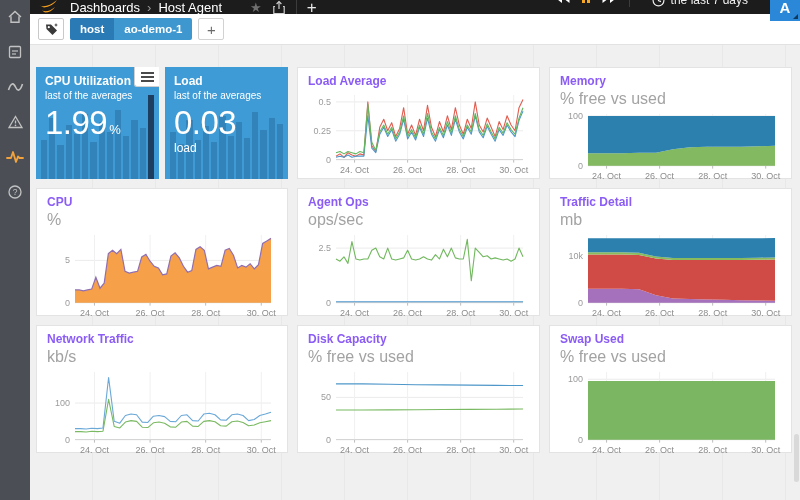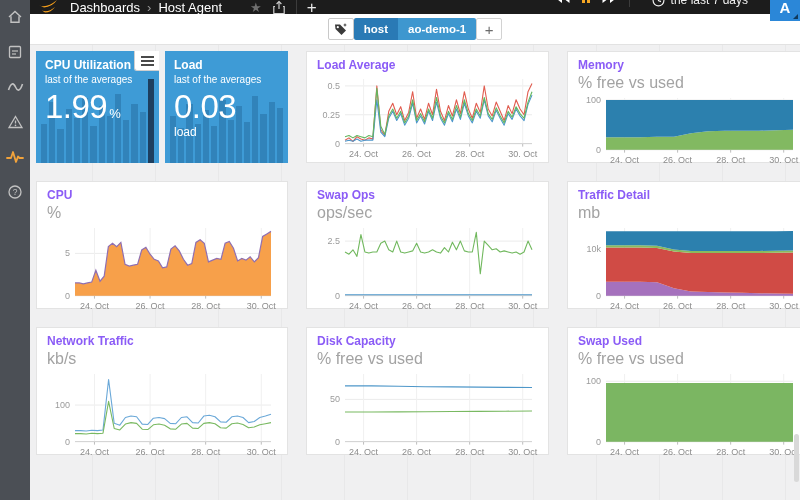--- a/index.html
+++ b/index.html
@@ -30,34 +30,34 @@
   .pause { display:flex; gap:2px; cursor:pointer; }
   .pause i { display:block; width:3px; height:10px; background:#f5a623; }
   .timer { display:flex; align-items:center; gap:6px; font-size:12px; color:#eee; padding:0 10px; cursor:pointer; }
   .avatar { width:30px; height:28px; background:#2b87d8; color:#fff; font-size:15px; font-weight:700;
     display:flex; align-items:center; justify-content:center; position:relative; cursor:pointer; }
   .avatar::after { content:""; position:absolute; right:2px; bottom:2px;
     border-left:5px solid transparent; border-bottom:5px solid #10395c; }
 
   
   .tagbar { height:31px; background:#fff; border-bottom:1px solid #e2e2e2;
-    display:flex; align-items:center; padding:0 8px; gap:0; flex-shrink:0;justify-content:center; }
+    display:flex; align-items:center; padding:0 8px; gap:6px; flex-shrink:0; }
   .tagbtn { width:26px; height:22px; border:1px solid #c9c9c9; border-radius:2px;
     display:flex; align-items:center; justify-content:center; background:#fff; cursor:pointer; }
   .tagpill { display:flex; height:22px; border-radius:2px; overflow:hidden; cursor:pointer; }
   .tagpill span { display:flex; align-items:center; padding:0 10px; color:#fff; font-size:11.5px; font-weight:700; }
   .tag-key { background:#2a7ab5; }
   .tag-val { background:#3e97cf; }
   .tagadd { width:26px; height:22px; border:1px solid #d2d2d2; border-radius:2px; background:#fff;
     color:#6b6b6b; font-size:15px; display:flex; align-items:center; justify-content:center; cursor:pointer; }
 
   
   .main { flex:1; padding:6px; position:relative;
     background:repeating-linear-gradient(90deg,#f0f0f1 0px,#f0f0f1 62px,#e8e8e9 62px,#e8e8e9 63px); }
-  .grid { display:grid; grid-template-columns:252px 243px 243px; grid-template-rows:112px 128px 128px; gap:18px; }
+  .grid { display:grid; grid-template-columns:252px 243px 243px; grid-template-rows:112px 128px 128px; gap:9px;margin-top:16px; }
   .panel { background:#fff; border:1px solid #e3e3e3; display:flex; flex-direction:column;
     padding:7px 10px 2px; position:relative; min-width:0; }
   .p-title { font-size:12px; font-weight:700; color:#8b5cf6; line-height:1.15; }
   .p-sub { font-size:16px; color:#a3a3a3; margin-top:1px; }
   .p-sub:empty { display:none; }
   .chart-box { flex:1; margin-top:1px; min-height:0; }
   svg text { font-family:"Liberation Sans", sans-serif; }
 
   
   .tile-pair { display:flex; gap:6px; }
@@ -320,21 +320,21 @@
                 <text x="158.66666666666663" y="85.625" text-anchor="middle" fill="#8c8c8c" font-size="9">28. Oct</text>
                 <line x1="214.26950354609926" x2="214.26950354609926" y1="5" y2="72.625" stroke="#f0f0f0"></line>
                 <line x1="214.26950354609926" x2="214.26950354609926" y1="72.625" y2="75.625" stroke="#bdbdbd"></line>
                 <text x="214.26950354609926" y="85.625" text-anchor="middle" fill="#8c8c8c" font-size="9">30. Oct</text>
                 <path d="M28 59.9453125 L32.170212765957444 59.9453125 L36.340425531914896 60.790625 L40.51063829787234 59.9453125 L44.68085106382979 59.1 L48.851063829787236 47.265625 L53.02127659574468 58.254687499999996 L57.191489361702125 53.182812500000004 L61.361702127659576 23.596875 L65.53191489361703 20.215625 L69.70212765957447 23.596875 L73.87234042553192 19.3703125 L78.04255319148936 41.348437499999996 L82.2127659574468 43.0390625 L86.38297872340425 42.19375 L90.55319148936171 41.348437499999996 L94.72340425531915 26.978125 L98.8936170212766 24.4421875 L103.06382978723404 31.2046875 L107.23404255319149 36.2765625 L111.40425531914893 37.9671875 L115.57446808510637 44.729687500000004 L119.74468085106383 43.884375 L123.91489361702128 26.1328125 L128.08510638297872 22.7515625 L132.25531914893617 27.8234375 L136.4255319148936 36.2765625 L140.59574468085106 42.19375 L144.7659574468085 40.503125000000004 L148.93617021276594 19.3703125 L153.10638297872342 16.834375 L157.27659574468083 20.215625 L161.4468085106383 38.8125 L165.61702127659575 37.121874999999996 L169.7872340425532 35.43125 L173.95744680851064 36.2765625 L178.12765957446808 20.215625 L182.29787234042553 18.525 L186.46808510638297 25.2875 L190.63829787234042 37.9671875 L194.80851063829786 35.43125 L198.97872340425533 37.121874999999996 L203.14893617021275 33.740625 L207.31914893617022 38.8125 L211.48936170212767 34.5859375 L215.6595744680851 13.453125 L219.82978723404256 10.9171875 L224 8.381250000000003 L224 72.625 L219.82978723404256 72.625 L215.6595744680851 72.625 L211.48936170212767 72.625 L207.31914893617022 72.625 L203.14893617021275 72.625 L198.97872340425533 72.625 L194.80851063829786 72.625 L190.63829787234042 72.625 L186.46808510638297 72.625 L182.29787234042553 72.625 L178.12765957446808 72.625 L173.95744680851064 72.625 L169.7872340425532 72.625 L165.61702127659575 72.625 L161.4468085106383 72.625 L157.27659574468083 72.625 L153.10638297872342 72.625 L148.93617021276594 72.625 L144.7659574468085 72.625 L140.59574468085106 72.625 L136.4255319148936 72.625 L132.25531914893617 72.625 L128.08510638297872 72.625 L123.91489361702128 72.625 L119.74468085106383 72.625 L115.57446808510637 72.625 L111.40425531914893 72.625 L107.23404255319149 72.625 L103.06382978723404 72.625 L98.8936170212766 72.625 L94.72340425531915 72.625 L90.55319148936171 72.625 L86.38297872340425 72.625 L82.2127659574468 72.625 L78.04255319148936 72.625 L73.87234042553192 72.625 L69.70212765957447 72.625 L65.53191489361703 72.625 L61.361702127659576 72.625 L57.191489361702125 72.625 L53.02127659574468 72.625 L48.851063829787236 72.625 L44.68085106382979 72.625 L40.51063829787234 72.625 L36.340425531914896 72.625 L32.170212765957444 72.625 L28 72.625 Z" fill="#f7a04a"></path>
                 <polyline points="28,59.9453125 32.170212765957444,59.9453125 36.340425531914896,60.790625 40.51063829787234,59.9453125 44.68085106382979,59.1 48.851063829787236,47.265625 53.02127659574468,58.254687499999996 57.191489361702125,53.182812500000004 61.361702127659576,23.596875 65.53191489361703,20.215625 69.70212765957447,23.596875 73.87234042553192,19.3703125 78.04255319148936,41.348437499999996 82.2127659574468,43.0390625 86.38297872340425,42.19375 90.55319148936171,41.348437499999996 94.72340425531915,26.978125 98.8936170212766,24.4421875 103.06382978723404,31.2046875 107.23404255319149,36.2765625 111.40425531914893,37.9671875 115.57446808510637,44.729687500000004 119.74468085106383,43.884375 123.91489361702128,26.1328125 128.08510638297872,22.7515625 132.25531914893617,27.8234375 136.4255319148936,36.2765625 140.59574468085106,42.19375 144.7659574468085,40.503125000000004 148.93617021276594,19.3703125 153.10638297872342,16.834375 157.27659574468083,20.215625 161.4468085106383,38.8125 165.61702127659575,37.121874999999996 169.7872340425532,35.43125 173.95744680851064,36.2765625 178.12765957446808,20.215625 182.29787234042553,18.525 186.46808510638297,25.2875 190.63829787234042,37.9671875 194.80851063829786,35.43125 198.97872340425533,37.121874999999996 203.14893617021275,33.740625 207.31914893617022,38.8125 211.48936170212767,34.5859375 215.6595744680851,13.453125 219.82978723404256,10.9171875 224,8.381250000000003" fill="none" stroke="#8f6fb2" stroke-width="1.2"></polyline>
               </svg></div>
         </div>
 
         <div class="panel">
-          <div class="p-title">Swap Ops</div>
+          <div class="p-title">Agent Ops</div>
           <div class="p-sub">ops/sec</div>
           <div class="chart-box"><svg width="221" height="88.625">
                 <line x1="28" x2="215" y1="72.625" y2="72.625" stroke="#cfcfcf" stroke-width="1"></line>
                 <text x="23" y="75.625" text-anchor="end" fill="#9b9b9b" font-size="9">0</text>
                 <line x1="28" x2="215" y1="18.08870967741936" y2="18.08870967741936" stroke="#ebebeb" stroke-width="1"></line>
                 <text x="23" y="21.08870967741936" text-anchor="end" fill="#9b9b9b" font-size="9">2.5</text>
                 <line x1="46.5673758865248" x2="46.5673758865248" y1="5" y2="72.625" stroke="#f0f0f0"></line>
                 <line x1="46.5673758865248" x2="46.5673758865248" y1="72.625" y2="75.625" stroke="#bdbdbd"></line>
                 <text x="46.5673758865248" y="85.625" text-anchor="middle" fill="#8c8c8c" font-size="9">24. Oct</text>
                 <line x1="99.61702127659572" x2="99.61702127659572" y1="5" y2="72.625" stroke="#f0f0f0"></line>

